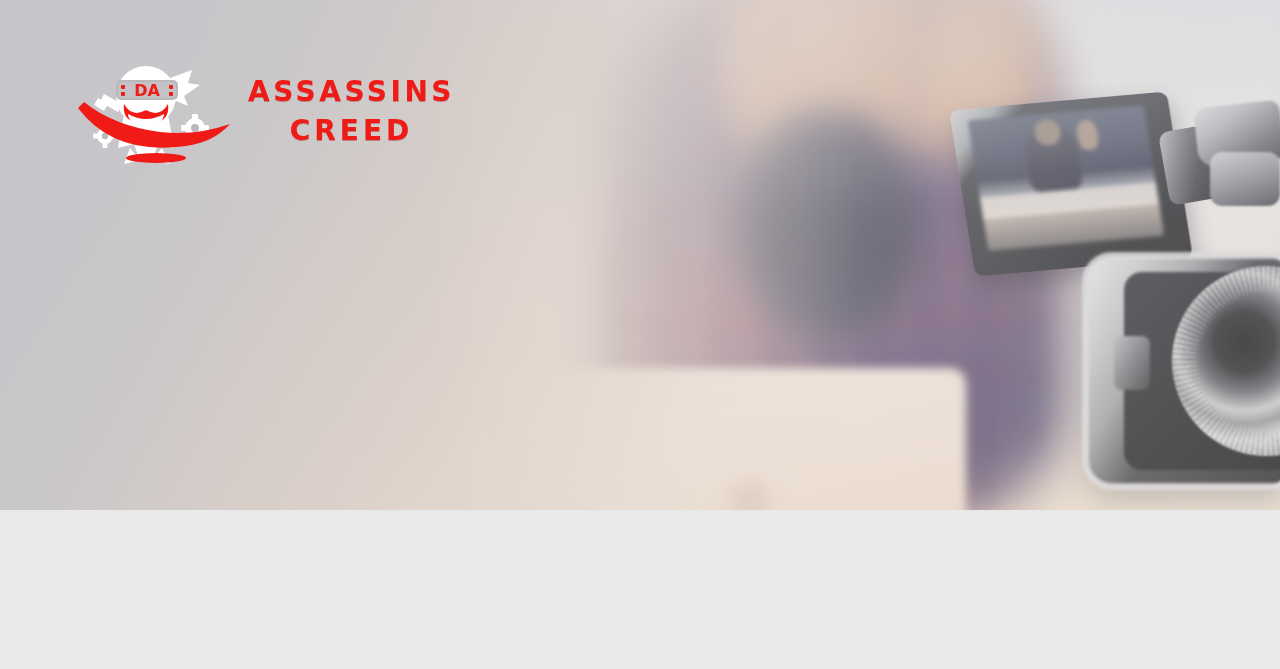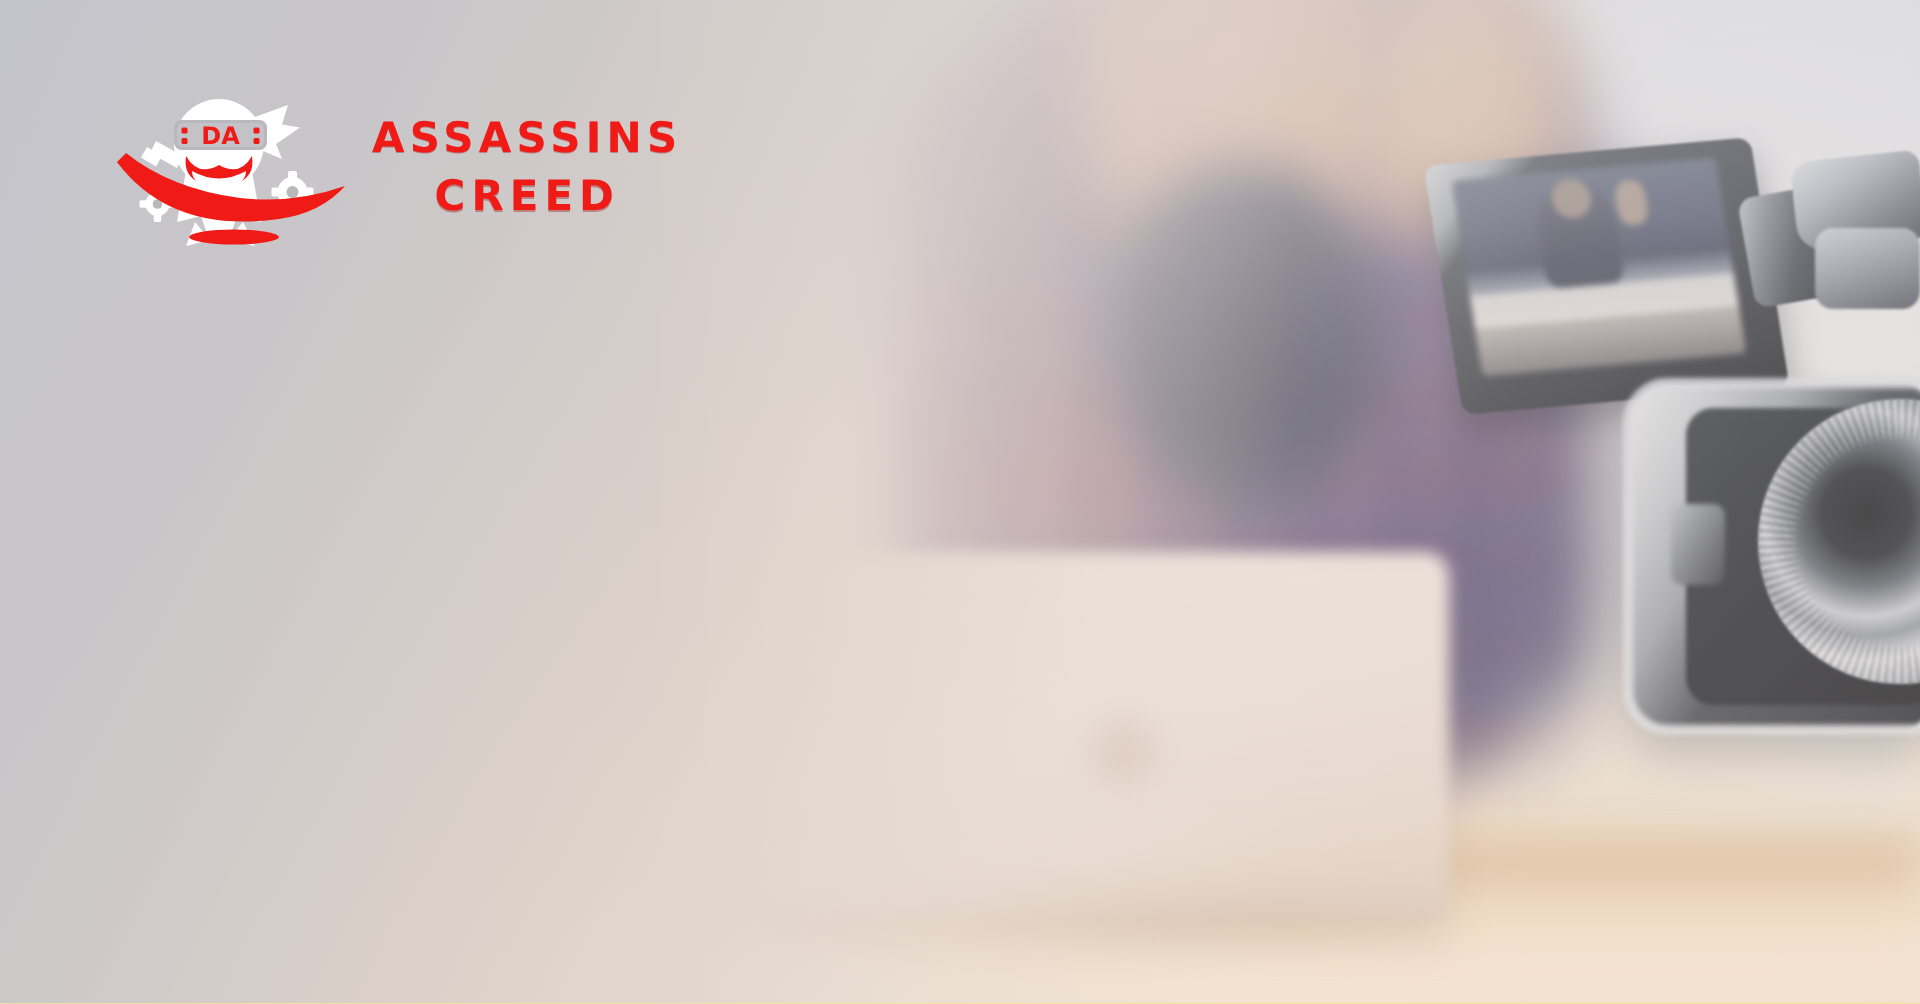--- a/index.html
+++ b/index.html
@@ -5,23 +5,23 @@
 <style>
   html,body{margin:0;padding:0;}
   body{
     width:1280px;height:669px;overflow:hidden;
     font-family:"Liberation Sans", sans-serif;
     background:#e9e9e9;
   }
 
   .banner{
     position:relative;
-    width:1280px;height:669px;
+    width:1280px;height:510px;
     overflow:hidden;
-    background:#fde047;
+    background:#ffffff;
   }
 
   
   .photo{
     position:absolute;inset:0;
     overflow:hidden;
   }
 
   
   .photo .wall{

